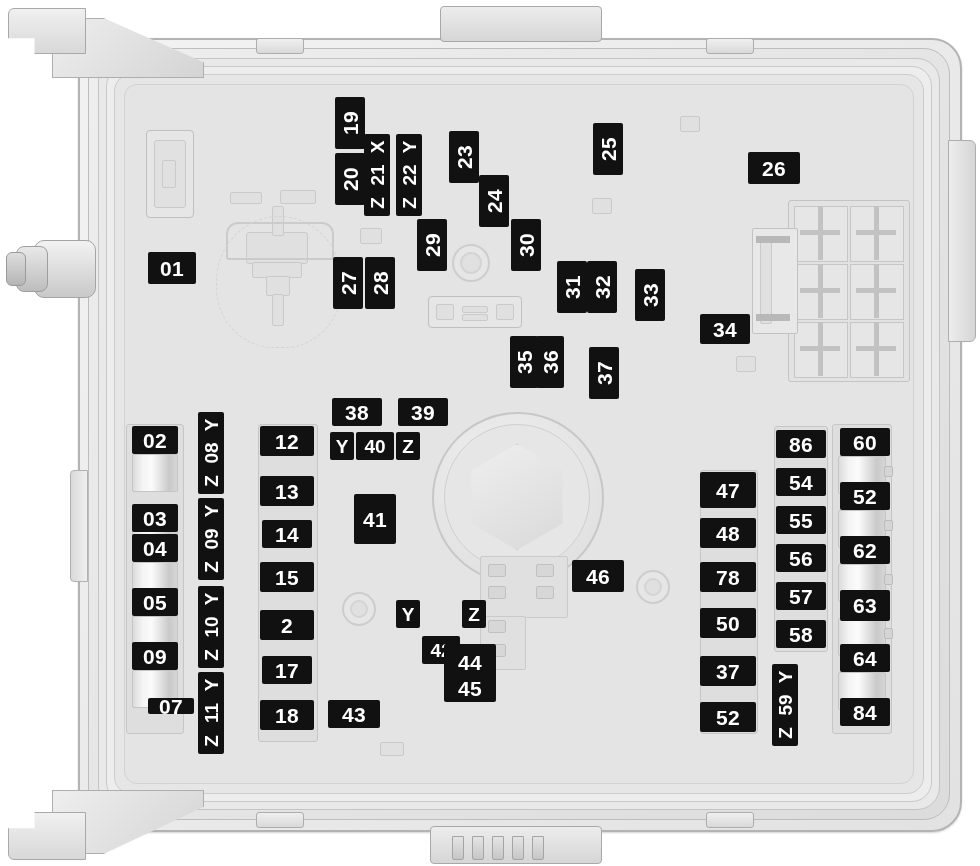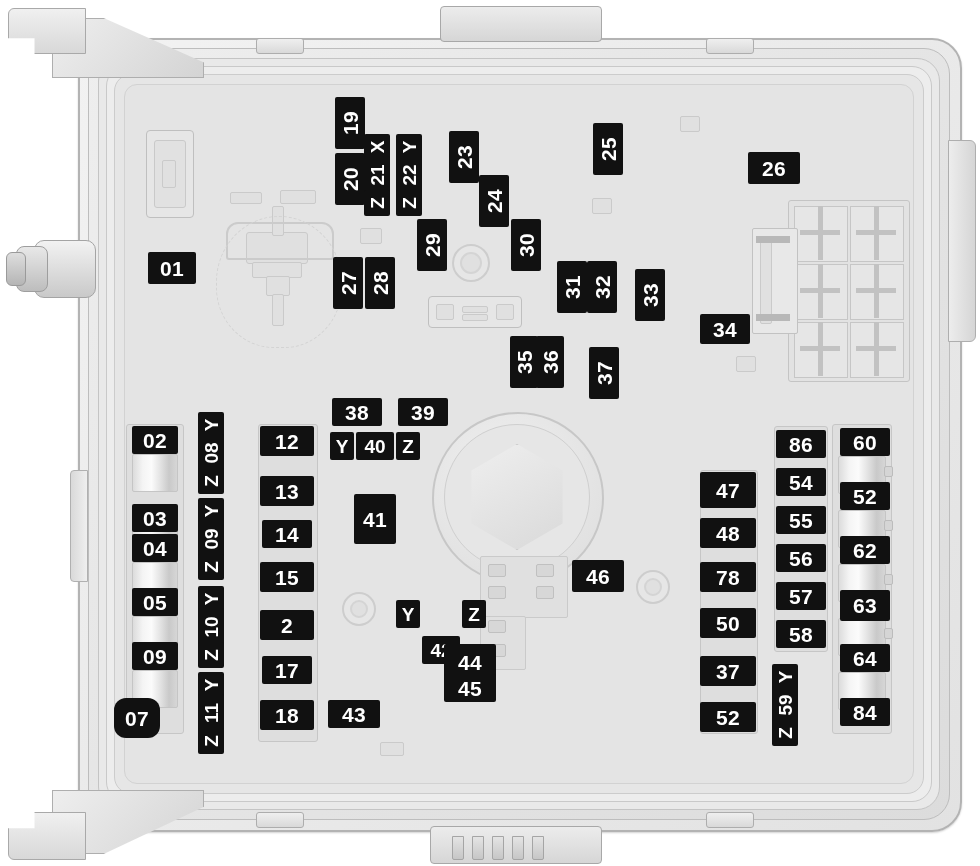--- a/index.html
+++ b/index.html
@@ -245,21 +245,21 @@
   <div class="frail" style="left:700px;top:470px;width:56px;height:262px;"></div>
   <div class="frail" style="left:774px;top:426px;width:52px;height:224px;"></div>
 
   <div class="lb" style="left:148px;top:252px;width:48px;height:32px;">01</div>
 
   <div class="lb" style="left:132px;top:426px;width:46px;height:28px;">02</div>
   <div class="lb" style="left:132px;top:480px;width:46px;height:28px;margin-top:24px;">03</div>
   <div class="lb" style="left:132px;top:534px;width:46px;height:28px;">04</div>
   <div class="lb" style="left:132px;top:588px;width:46px;height:28px;">05</div>
   <div class="lb" style="left:132px;top:642px;width:46px;height:28px;">09</div>
-  <div class="lb" style="left:114px;top:698px;width:46px;height:40px;border-radius:12px;">07</div>
+  <div class="lb" style="left:148px;top:698px;width:46px;height:16px;">07</div>
 
   <div class="tag rot" style="left:198px;top:412px;width:26px;height:26px;">Y</div>
   <div class="tag rot" style="left:192px;top:440px;width:38px;height:26px;">08</div>
   <div class="tag rot" style="left:198px;top:468px;width:26px;height:26px;">Z</div>
 
   <div class="tag rot" style="left:198px;top:498px;width:26px;height:26px;">Y</div>
   <div class="tag rot" style="left:192px;top:526px;width:38px;height:26px;">09</div>
   <div class="tag rot" style="left:198px;top:554px;width:26px;height:26px;">Z</div>
 
   <div class="tag rot" style="left:198px;top:586px;width:26px;height:26px;">Y</div>

